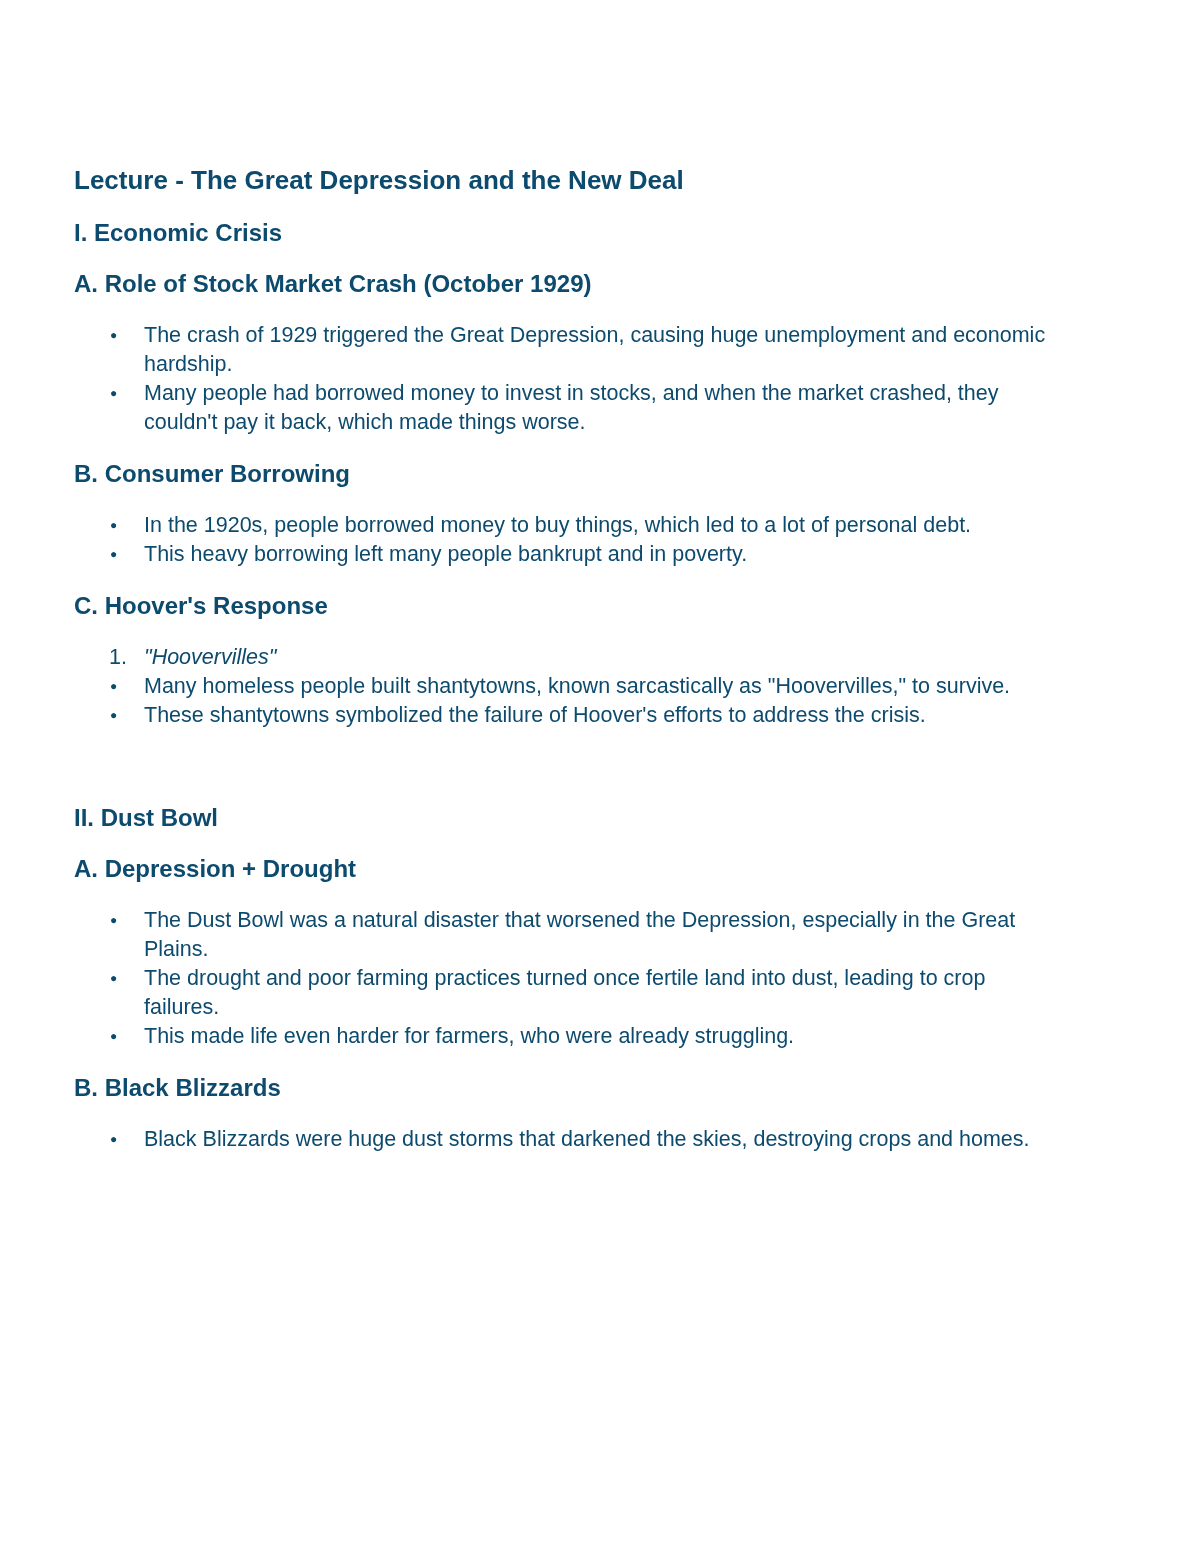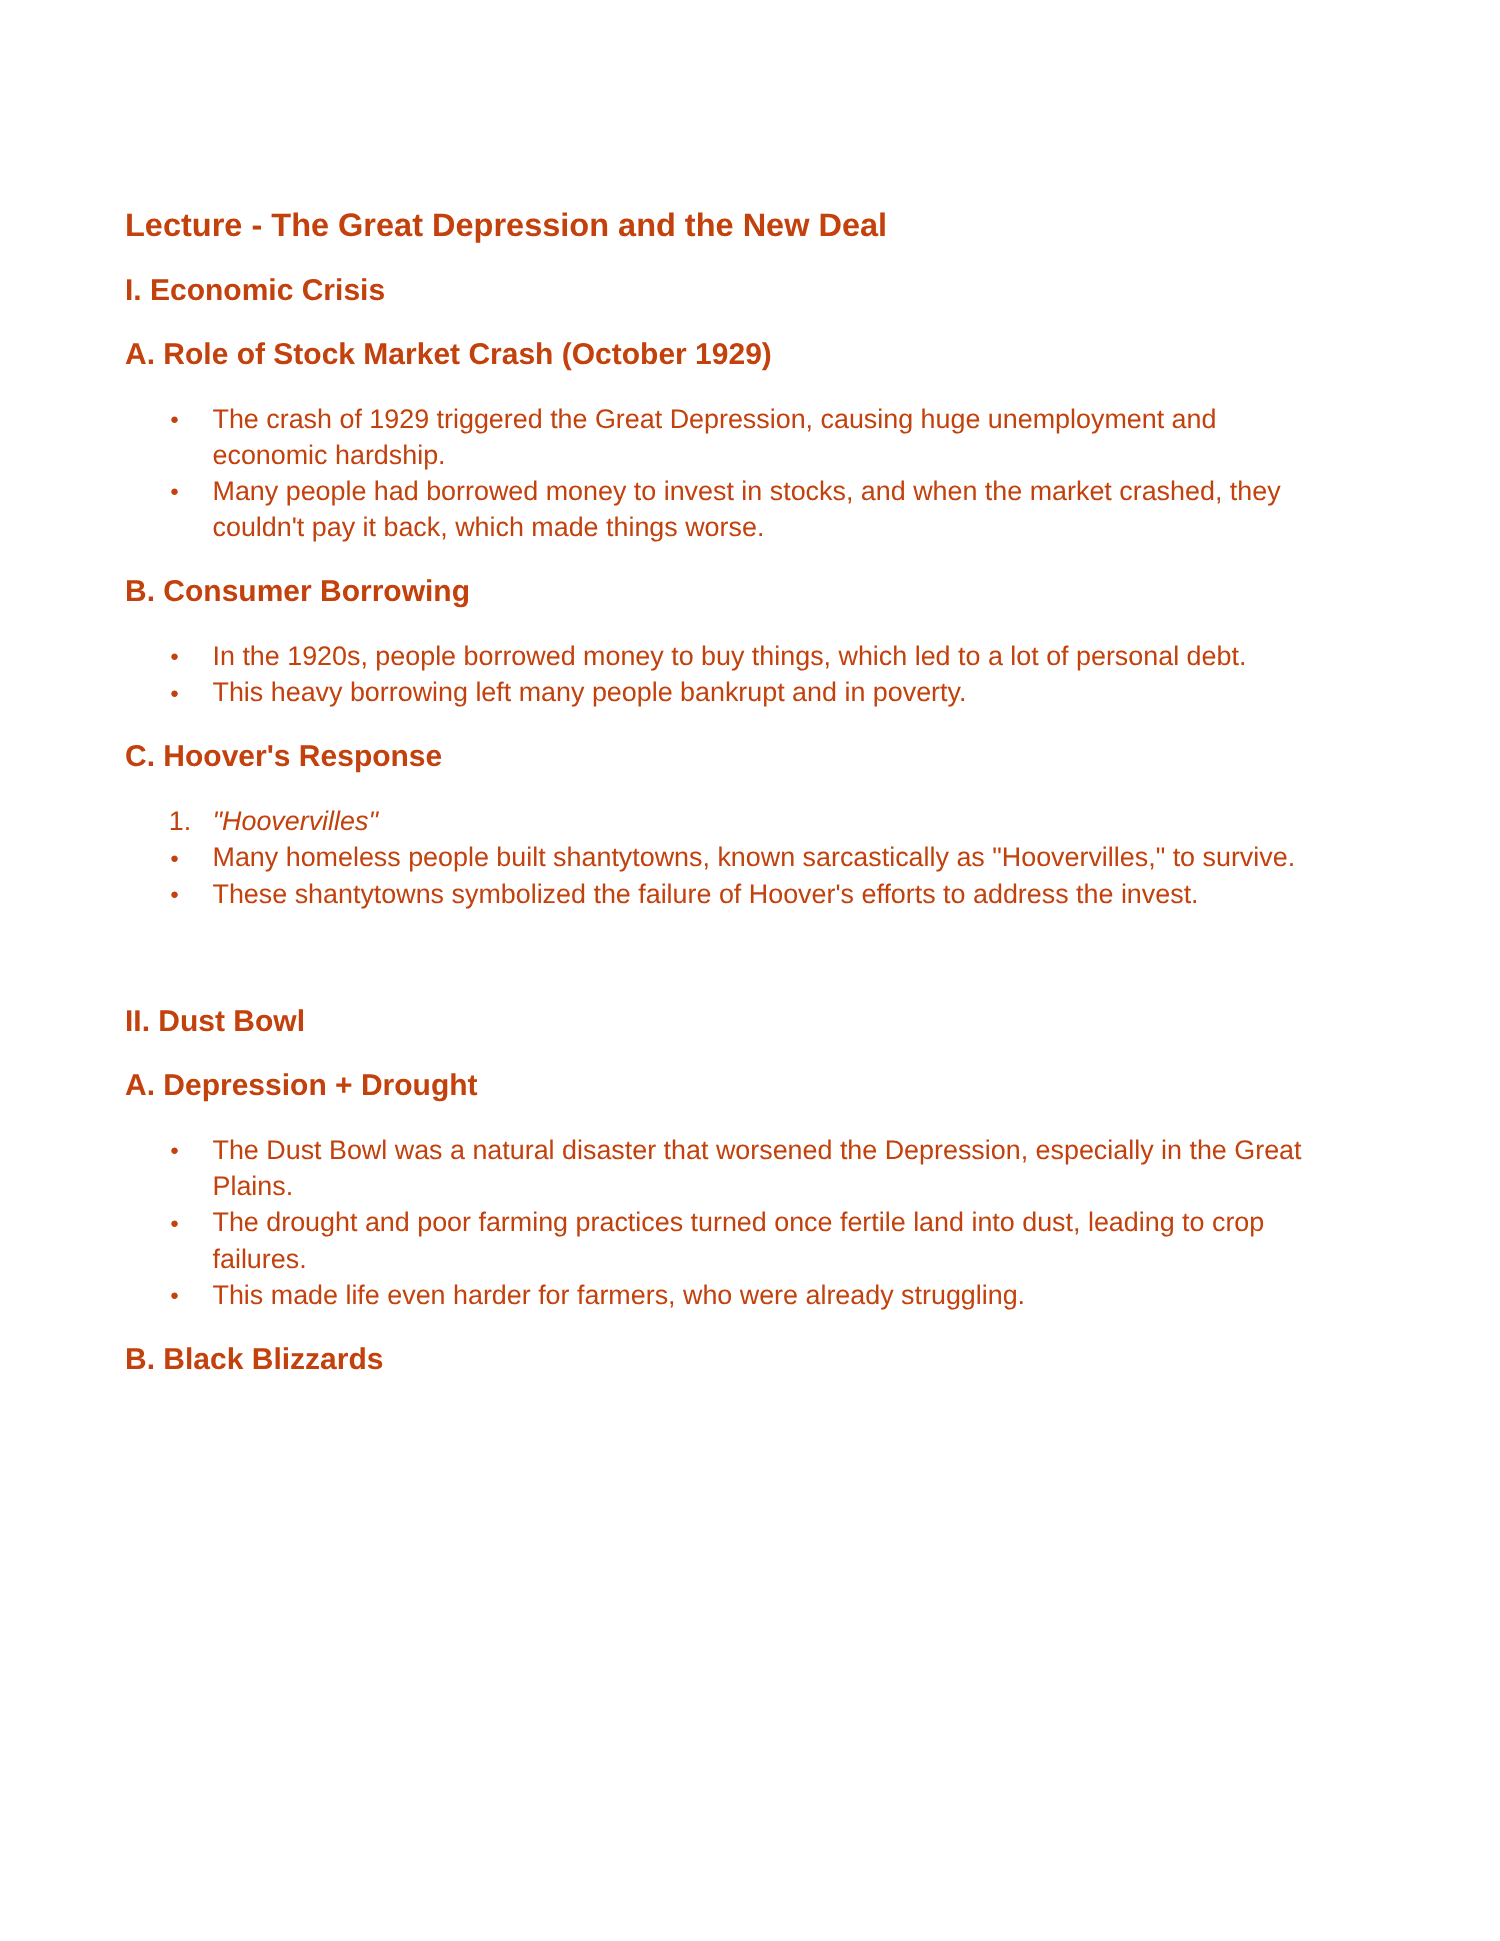--- a/index.html
+++ b/index.html
@@ -5,25 +5,25 @@
   html, body {
     margin: 0;
     padding: 0;
     background: #ffffff;
   }
   .page {
     position: relative;
     width: 1200px;
     height: 1553px;
     background: #ffffff;
-    color: #c2410c;
+    color: #0c4a6e;
     font-family: "Liberation Sans", "DejaVu Sans", sans-serif;
     overflow: hidden;
     box-sizing: border-box;
-    padding: 163px 145px 0 100px;
+    padding: 163px 145px 0 74px;
   }
   h1.doc-title {
     font-size: 26px;
     line-height: 34px;
     font-weight: bold;
     margin: 0 0 17px 0;
   }
   h2.sec-heading,
   h3.sub-heading {
     font-size: 24px;
@@ -98,21 +98,21 @@
 
   <ul class="bullet-list">
     <li class="numbered">
       <span class="num-marker">1.</span>
       <span class="item-text">"Hoovervilles"</span>
     </li>
     <li class="bulleted">
       <span class="item-text">Many homeless people built shantytowns, known sarcastically as "Hoovervilles," to survive.</span>
     </li>
     <li class="bulleted">
-      <span class="item-text">These shantytowns symbolized the failure of Hoover's efforts to address the invest.</span>
+      <span class="item-text">These shantytowns symbolized the failure of Hoover's efforts to address the crisis.</span>
     </li>
   </ul>
 
   <div class="section-gap"></div>
 
   <h2 class="sec-heading">II. Dust Bowl</h2>
 
   <h3 class="sub-heading">A. Depression + Drought</h3>
 
   <ul class="bullet-list">
@@ -122,14 +122,19 @@
     <li class="bulleted">
       <span class="item-text">The drought and poor farming practices turned once fertile land into dust, leading to crop failures.</span>
     </li>
     <li class="bulleted">
       <span class="item-text">This made life even harder for farmers, who were already struggling.</span>
     </li>
   </ul>
 
   <h3 class="sub-heading">B. Black Blizzards</h3>
 
+  <ul class="bullet-list">
+    <li class="bulleted">
+      <span class="item-text">Black Blizzards were huge dust storms that darkened the skies, destroying crops and homes.</span>
+    </li>
+  </ul>
 
 </div>
 
 </body></html>

